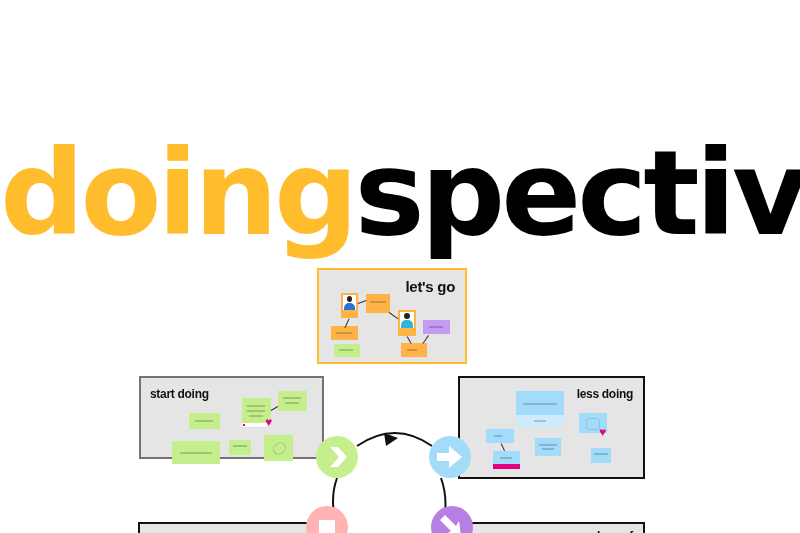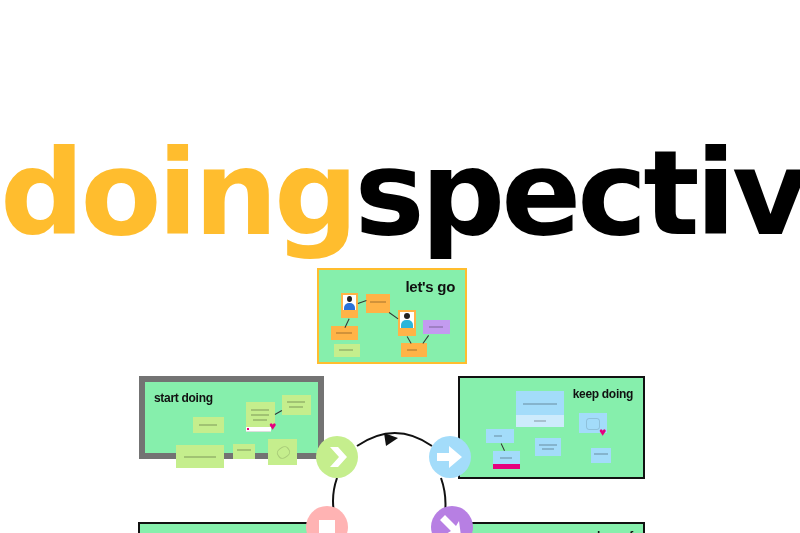--- a/index.html
+++ b/index.html
@@ -1,20 +1,20 @@
 <!DOCTYPE html>
 <html><head>
   <meta charset="utf-8">
   <style>
     html, body { margin:0; padding:0; }
     body { width:800px; height:533px; background:#ffffff; position:relative; overflow:hidden; font-family:"Liberation Sans", sans-serif; }
     .title { position:absolute; left:0; top:118px; width:800px; text-align:center; font-family:"DejaVu Sans", sans-serif; font-weight:bold; font-size:118px; letter-spacing:-4px; line-height:150px; }
     .title .a { color:#FFBD2E; }
     .title .b { color:#000000; }
-    .frame { position:absolute; background:#86efac; box-sizing:border-box; }
+    .frame { position:absolute; background:#e5e5e5; box-sizing:border-box; }
     .frame-label { position:absolute; font-family:"Liberation Sans", sans-serif; font-weight:bold; color:#111; letter-spacing:-0.3px; }
     .sticky { position:absolute; box-sizing:border-box; }
     .sticky .ln { position:absolute; height:2px; background:rgba(0,0,0,0.18); }
     .conn { position:absolute; height:1.3px; background:#333; transform-origin:0 50%; }
     .circle { position:absolute; border-radius:50%; width:42px; height:42px; }
     .heart { position:absolute; color:#E6007E; font-size:12px; line-height:12px; }
   </style>
 </head>
 <body>
 
@@ -51,21 +51,21 @@
   <div class="sticky" style="left:104px;top:50px;width:27px;height:14px;background:#C39BF0;">
       <div class="ln" style="left:6px;top:6px;width:14px;"></div>
     </div>
   <div class="sticky" style="left:82px;top:73px;width:26px;height:14px;background:#FFB347;">
       <div class="ln" style="left:6px;top:6px;width:10px;"></div>
     </div>
   <div class="conn" style="left:88px;top:66px;width:8px;transform:rotate(60deg);"></div>
   <div class="conn" style="left:104px;top:73px;width:10px;transform:rotate(-55deg);"></div>
 </div>
 
-<div class="frame" style="left:139px;top:376px;width:185px;height:83px;border:6px solid #737373;">
+<div class="frame" style="left:139px;top:376px;width:185px;height:83px;border:2px solid #737373;">
   <div class="frame-label" style="left:9px;top:9px;font-size:12px;">start doing</div>
   <div class="sticky" style="left:101px;top:20px;width:29px;height:25px;background:#C5EE8D;">
       <div class="ln" style="left:5px;top:7px;width:18px;"></div>
       <div class="ln" style="left:5px;top:12px;width:18px;"></div>
       <div class="ln" style="left:7px;top:17px;width:14px;"></div>
     </div>
   <div style="position:absolute;left:101px;top:45px;width:25px;height:4px;background:#fff;border-bottom:1px solid #ddd;">
       <div style="position:absolute;left:1px;top:1px;width:2px;height:2px;background:#E6007E;"></div>
     </div>
   <div class="heart" style="left:124px;top:38px;">♥</div>
@@ -82,21 +82,21 @@
     </div>
   <div class="sticky" style="left:88px;top:62px;width:22px;height:15px;background:#C5EE8D;">
       <div class="ln" style="left:4px;top:5px;width:14px;"></div>
     </div>
   <div class="sticky" style="left:123px;top:57px;width:29px;height:26px;background:#C5EE8D;">
       <div style="position:absolute;left:9px;top:8px;width:11px;height:9px;border:1px solid rgba(0,0,0,0.15);border-radius:40%;transform:rotate(-35deg);"></div>
     </div>
 </div>
 
 <div class="frame" style="left:458px;top:376px;width:187px;height:103px;border:2px solid #111;">
-  <div class="frame-label" style="right:10px;top:9px;font-size:12px;">keep doing</div>
+  <div class="frame-label" style="right:10px;top:9px;font-size:12px;">less doing</div>
   <div class="sticky" style="left:56px;top:13px;width:48px;height:36px;background:#A3DCFA;">
       <div class="ln" style="left:7px;top:12px;width:34px;"></div>
       <div style="position:absolute;left:0;top:24px;width:48px;height:12px;background:#CDEBFC;"></div>
       <div class="ln" style="left:18px;top:29px;width:12px;"></div>
     </div>
   <div class="sticky" style="left:119px;top:35px;width:28px;height:20px;background:#A3DCFA;">
       <div style="position:absolute;left:7px;top:5px;width:12px;height:10px;border:1px solid rgba(0,0,0,0.12);border-radius:3px;"></div>
     </div>
   <div class="heart" style="left:139px;top:48px;">♥</div>
   <div class="sticky" style="left:26px;top:51px;width:28px;height:14px;background:#A3DCFA;">

